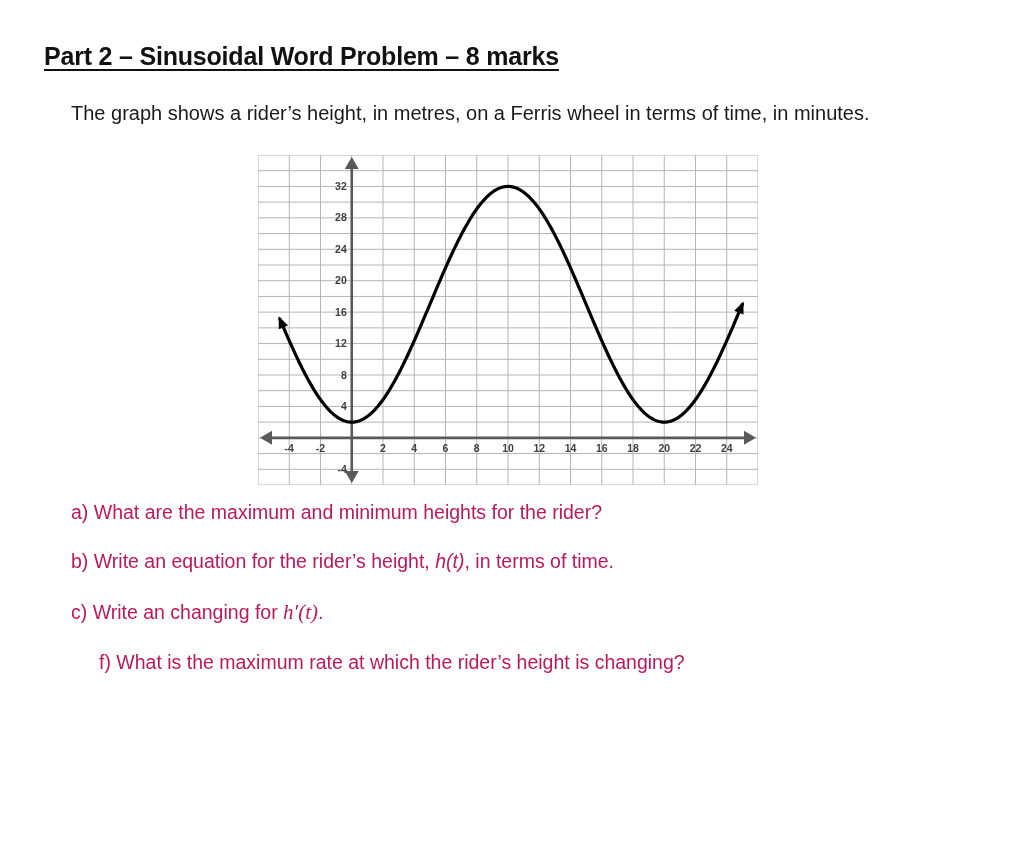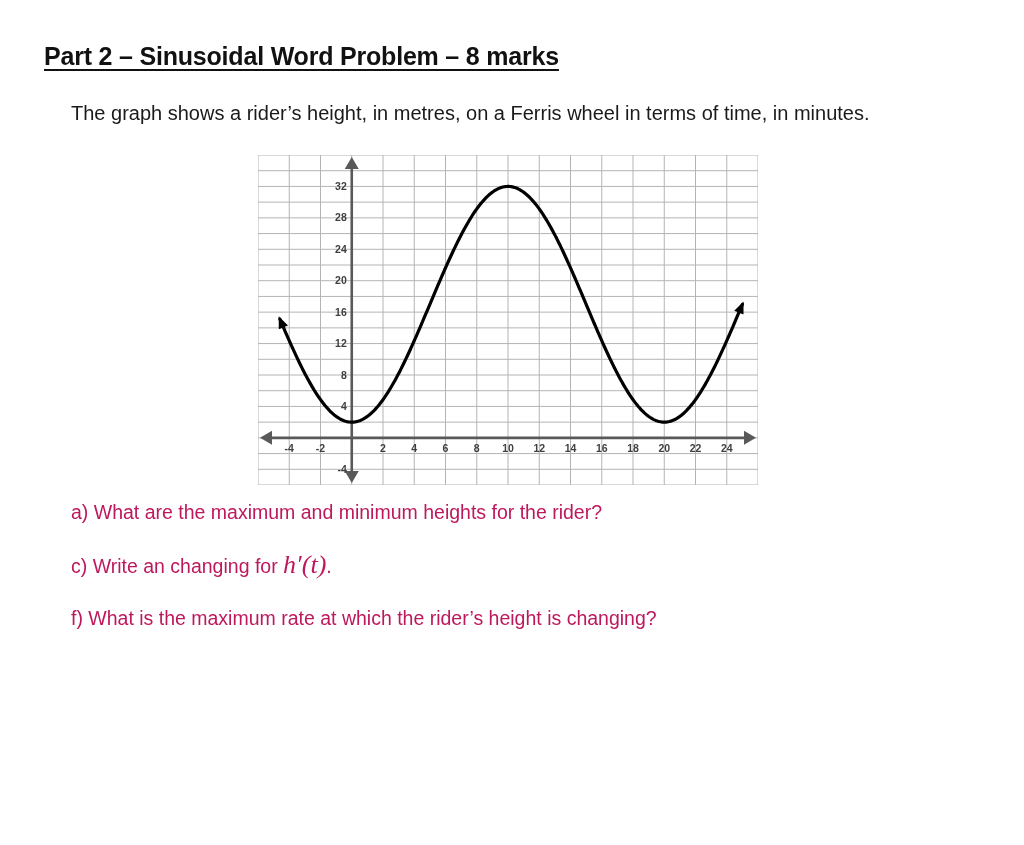--- a/index.html
+++ b/index.html
@@ -63,26 +63,26 @@
     top: 501px;
     width: 920px;
   }
   .q {
     font-size: 19.5px;
     color: #be185d;
     margin-bottom: 27px;
     white-space: nowrap;
     line-height: 1.15;
   }
-  .q:last-child { margin-bottom: 0; }
+  .q:last-child { margin-bottom: 0; margin-left: 28px; }
   .it { font-style: italic; }
   .mathser {
     font-family: "Liberation Serif", serif;
     font-style: italic;
-    font-size: 26px;
+    font-size: 21px;
   }
 </style>
 </head>
 <body>
 
 <div class="page">
 
   <div class="title">Part 2 – Sinusoidal Word Problem – 8 marks</div>
 
   <div class="intro">The graph shows a rider’s height, in metres, on a Ferris wheel in terms of time, in minutes.</div>
@@ -167,20 +167,23 @@
         <polygon points="20.70,161.30 30.00,170.38 20.80,174.30" fill="#000000"></polygon>
         <polygon points="485.54,146.52 485.48,159.52 476.27,155.63" fill="#000000"></polygon>
       </svg>
   </div>
 
   <div class="questions">
     <div class="q">
       <span>a) What are the maximum and minimum heights for the rider?</span>
     </div>
     <div class="q">
+      <span>b) Write an equation for the rider’s height, </span><span class="it">h(t)</span><span>, in terms of time.</span>
+    </div>
+    <div class="q">
       <span>c) Write an changing for </span><span class="mathser">h′(t)</span><span>.</span>
     </div>
     <div class="q">
       <span>f) What is the maximum rate at which the rider’s height is changing?</span>
     </div>
   </div>
 
 </div>
 
 </body></html>

